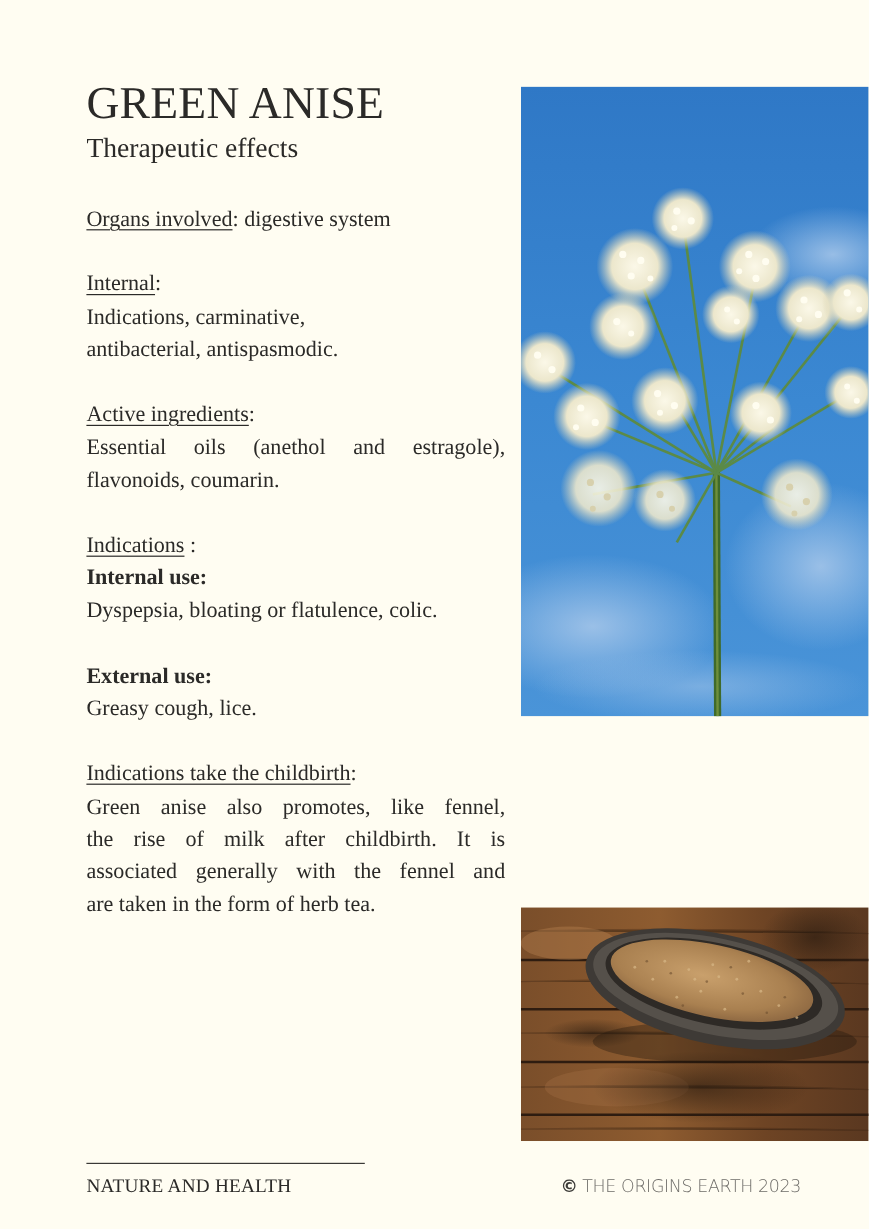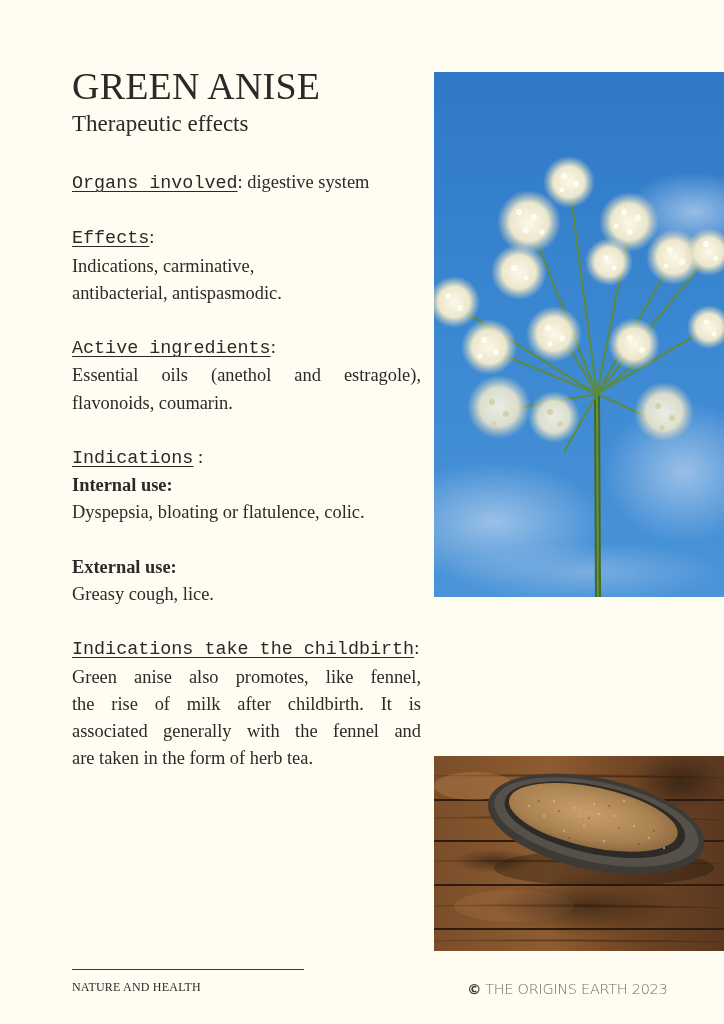--- a/index.html
+++ b/index.html
@@ -43,36 +43,36 @@
       width: 349px;
       font-size: 18.4px;
       line-height: 27.2px;
     }
     .para {
       margin: 0 0 27.2px 0;
       text-align: justify;
       text-align-last: left;
     }
     .line { display: block; }
-    .u { text-decoration: underline; text-underline-offset: 3px; text-decoration-thickness: 1px; font-family: Liberation Mono, monospace; }
+    .u { text-decoration: underline; text-underline-offset: 3px; text-decoration-thickness: 1px; }
     .b { font-weight: bold; }
     .just { text-align: justify; text-align-last: justify; display: block; }
     .divider {
       position: absolute;
       left: 72px;
       top: 969px;
       width: 232px;
       height: 0;
       border-top: 1.2px solid #3a3936;
     }
     .footer-left {
       position: absolute;
       left: 72px;
       top: 980px;
-      font-size: 12px;
+      font-size: 16px;
       letter-spacing: 0.2px;
       white-space: nowrap;
     }
     .footer-right {
       position: absolute;
       left: 467px;
       top: 981px;
       font-family: "DejaVu Sans", "Liberation Sans", sans-serif;
       font-size: 14.5px;
       color: #6e6c68;
@@ -112,21 +112,21 @@
 
 <div class="content">
 
   <p class="para">
     <span class="line">
       <span class="u">Organs involved</span><span>:</span><span> digestive system</span>
     </span>
   </p>
 
   <p class="para">
-    <span class="line"><span class="u">Effects</span><span>:</span></span>
+    <span class="line"><span class="u">Internal</span><span>:</span></span>
     <span class="line">Indications, carminative,</span>
     <span class="line">antibacterial, antispasmodic.</span>
   </p>
 
   <p class="para">
     <span class="line"><span class="u">Active ingredients</span><span>:</span></span>
     <span class="just">Essential oils (anethol and estragole),</span>
     <span class="line">flavonoids, coumarin.</span>
   </p>
 

